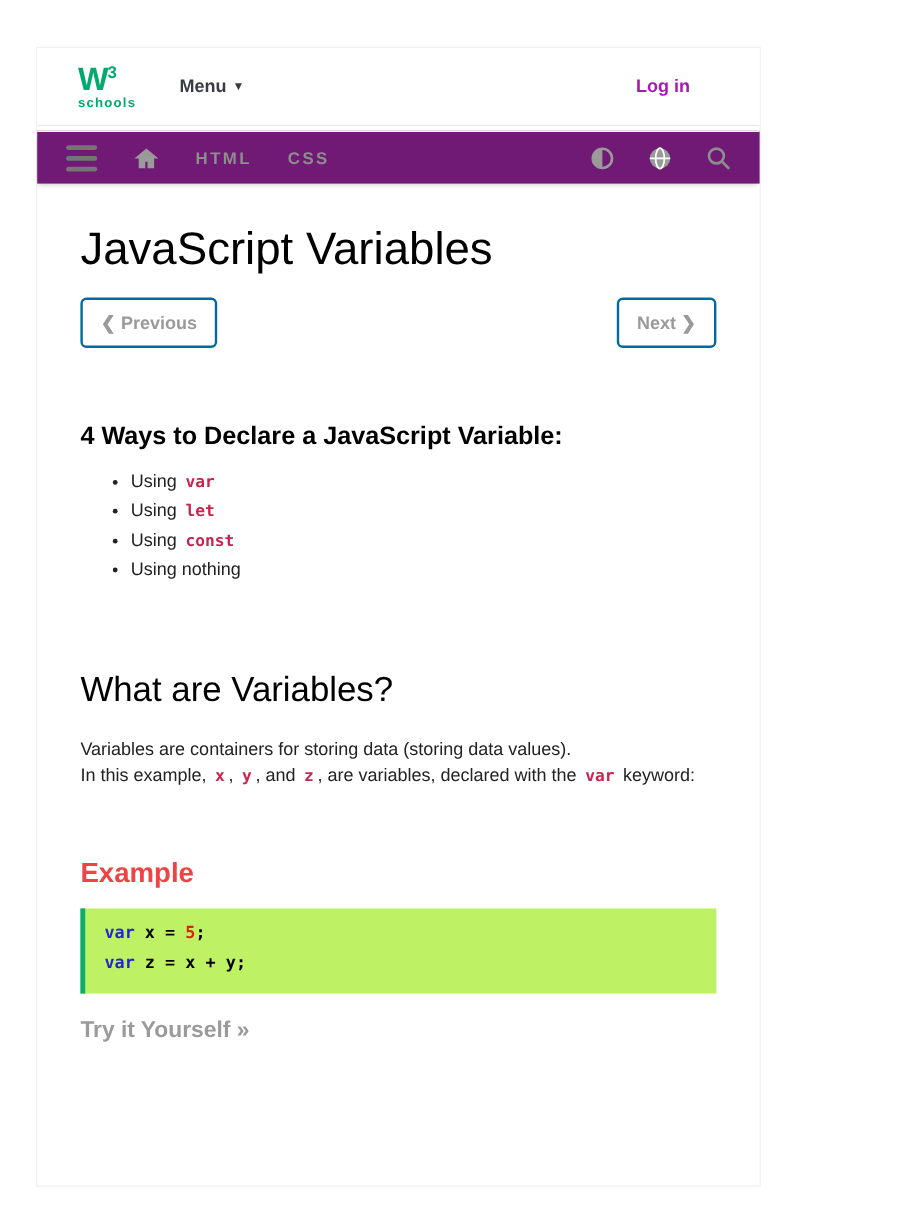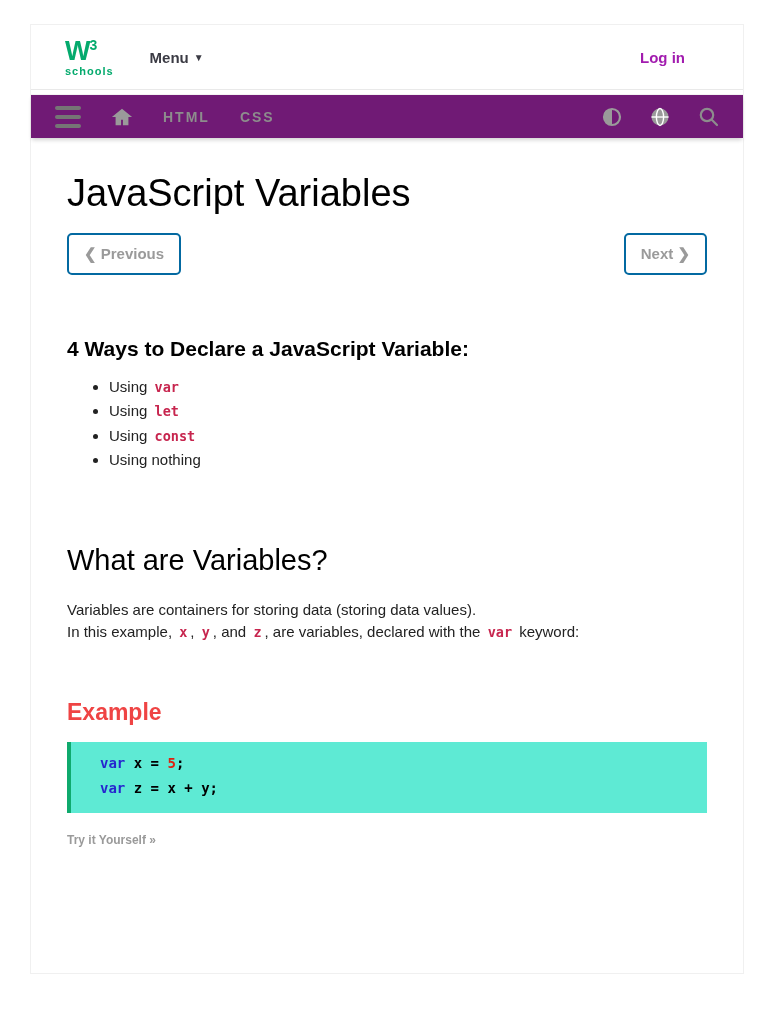--- a/index.html
+++ b/index.html
@@ -1,18 +1,18 @@
 <!DOCTYPE html>
 <html><head>
 <meta charset="utf-8">
 <style>
   * { box-sizing: border-box; margin: 0; padding: 0; }
   html, body { width: 768px; height: 1024px; background: #ffffff; overflow: hidden;
     font-family: "Liberation Sans", sans-serif; }
-  .page { position: absolute; left: 30px; top: 24px; width: 714px; height: 950px;
+  .page { position: absolute; left: 30px; top: 39px; width: 604px; height: 950px;
     background: #fff; border: 1px solid #f0f0f0; }
 
   
   .topbar { display: flex; align-items: center; height: 65px;
     padding: 0 58px 0 34px; border-bottom: 1px solid #e9e9e9; background: #fff; }
   .logo { line-height: 1; cursor: pointer; }
   .logo-top { color: #04AA6D; font-weight: bold; font-size: 27px; letter-spacing: -1px; }
   .logo-top sup { font-size: 14px; font-weight: bold; }
   .logo-schools { color: #04AA6D; font-size: 11px; font-weight: bold; letter-spacing: 1px; margin-top: 1px; }
   .menu-btn { margin-left: 36px; font-size: 15px; font-weight: bold; color: #3b3b44;
@@ -40,29 +40,29 @@
     font-family: "Liberation Sans", sans-serif; cursor: pointer; }
 
   h2.sub-heading { margin-top: 62px; font-size: 21px; font-weight: 600; color: #000; }
   ul.ways-list { margin-top: 14px; padding-left: 42px; list-style: disc; }
   ul.ways-list li { font-size: 15px; color: #222; line-height: 1.62; }
 
   h2.big-heading { margin-top: 72px; font-size: 29px; font-weight: 400; color: #000; }
   p.body-text { margin-top: 22px; font-size: 15px; color: #222; line-height: 1.45; }
 
   h3.example-heading { margin-top: 56px; font-size: 23px; font-weight: 700; color: #ef4444; }
-  .code-box { margin-top: 16px; padding: 9px 16px 11px 29px; border-left: 4px solid #0faa6d; background: #5eead4; }
+  .code-box { margin-top: 16px; padding: 9px 16px 11px 16px; border-left: 4px solid #0faa6d; background: #bef264; }
   .code-line { font-family: "DejaVu Sans Mono", "Liberation Mono", monospace;
     font-weight: bold; font-size: 14px; line-height: 1.82; color: #000; white-space: pre; }
   .tok-kw { color: #2626cf; }
   .tok-num { color: #dd2211; }
   .codespan { font-family: "DejaVu Sans Mono", "Liberation Mono", monospace;
     font-weight: bold; color: #c7254e; font-size: 13.5px; padding: 0 3px; }
   .try-link { display: inline-block; margin-top: 20px; color: #9a9a9a;
-    font-weight: bold; font-size: 12px; cursor: pointer; }
+    font-weight: bold; font-size: 19px; cursor: pointer; }
 </style>
 </head>
 <body>
 
 <div class="page">
 
   <div class="topbar">
     <div class="logo">
       <div class="logo-top"><span>W</span><sup>3</sup></div>
       <div class="logo-schools">schools</div>

